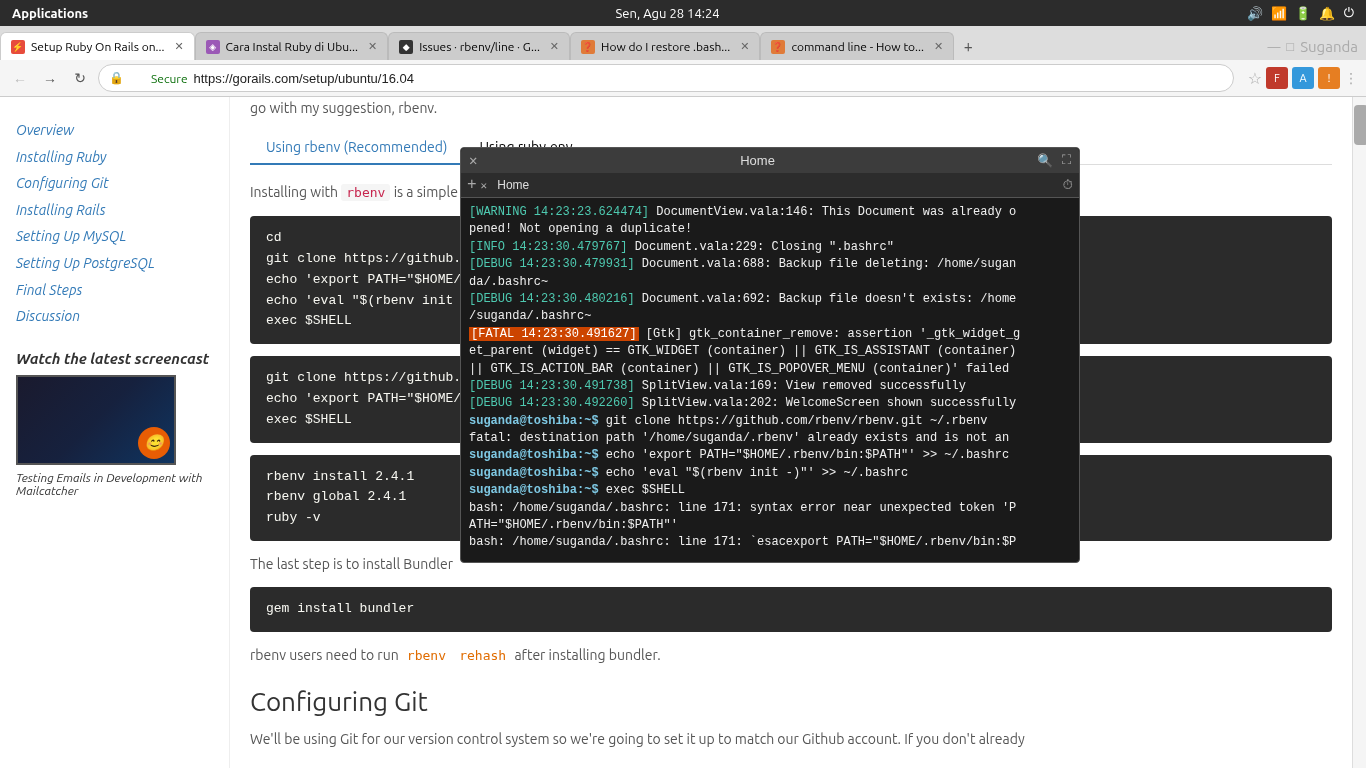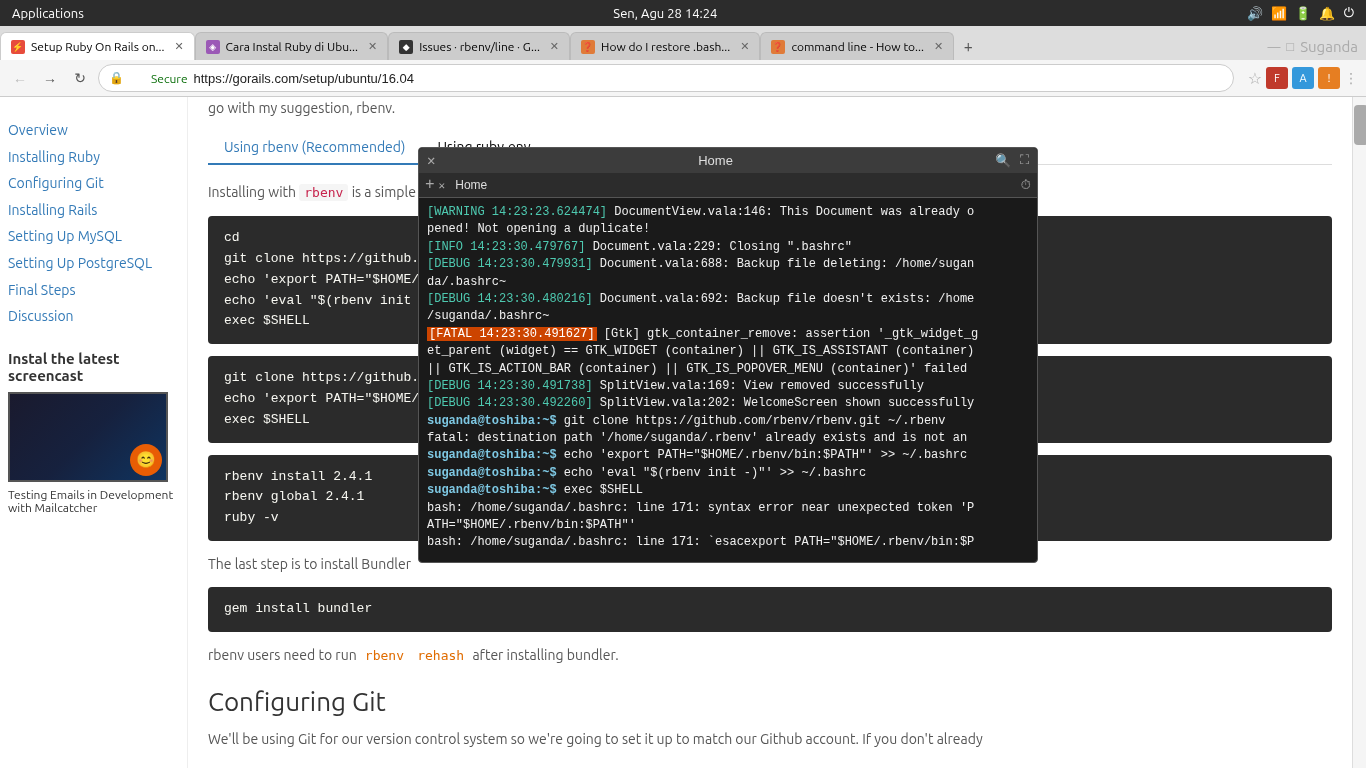--- a/index.html
+++ b/index.html
@@ -9,21 +9,21 @@
     .os-bar {
       background: #2c2c2c;
       color: #fff;
       height: 26px;
       display: flex;
       align-items: center;
       justify-content: space-between;
       padding: 0 12px;
       font-size: 13px;
     }
-    .os-bar-left { font-weight: normal; text-align: right; }
+    .os-bar-left { font-weight: bold; text-align: right; }
     .os-bar-center { display: flex; align-items: center; gap: 10px; }
     .os-bar-right { display: flex; align-items: center; gap: 8px; }
 
     
     .browser-chrome {
       background: #f5f5f5;
       border-bottom: 1px solid #ccc;
     }
     .tab-bar {
       display: flex;
@@ -139,25 +139,26 @@
 
     
     .main-layout {
       display: flex;
       height: calc(768px - 26px - 34px - 36px);
       overflow: hidden;
     }
 
     
     .sidebar {
-      width: 188px;
-      padding: 20px 8px;
+      width: 230px;
+      padding: 20px 16px;
       border-right: 1px solid #eee;
       flex-shrink: 0;
       overflow-y: auto;
+      font-style: italic;
     }
     .sidebar-nav a {
       display: block;
       color: #337ab7;
       text-decoration: none;
       line-height: 1.9;
       font-size: 14px;
     }
     .sidebar-section {
       margin-top: 20px;
@@ -424,21 +425,21 @@
       <a href="#">Configuring Git</a>
       <a href="#">Installing Rails</a>
       <a href="#">Setting Up MySQL</a>
       <a href="#">Setting Up PostgreSQL</a>
       <a href="#">Final Steps</a>
       <a href="#">Discussion</a>
     </nav>
 
     <div class="sidebar-section">
       <div class="sidebar-section-title">
-        <span>Instal the latest screencast</span>
+        <span>Watch the latest screencast</span>
       </div>
       <div class="screencast-thumb">
         <div class="screencast-thumb-inner">
           <div class="screencast-avatar">
             <span>😊</span>
           </div>
         </div>
       </div>
       <p class="screencast-caption">Testing Emails in Development with Mailcatcher</p>
     </div>

